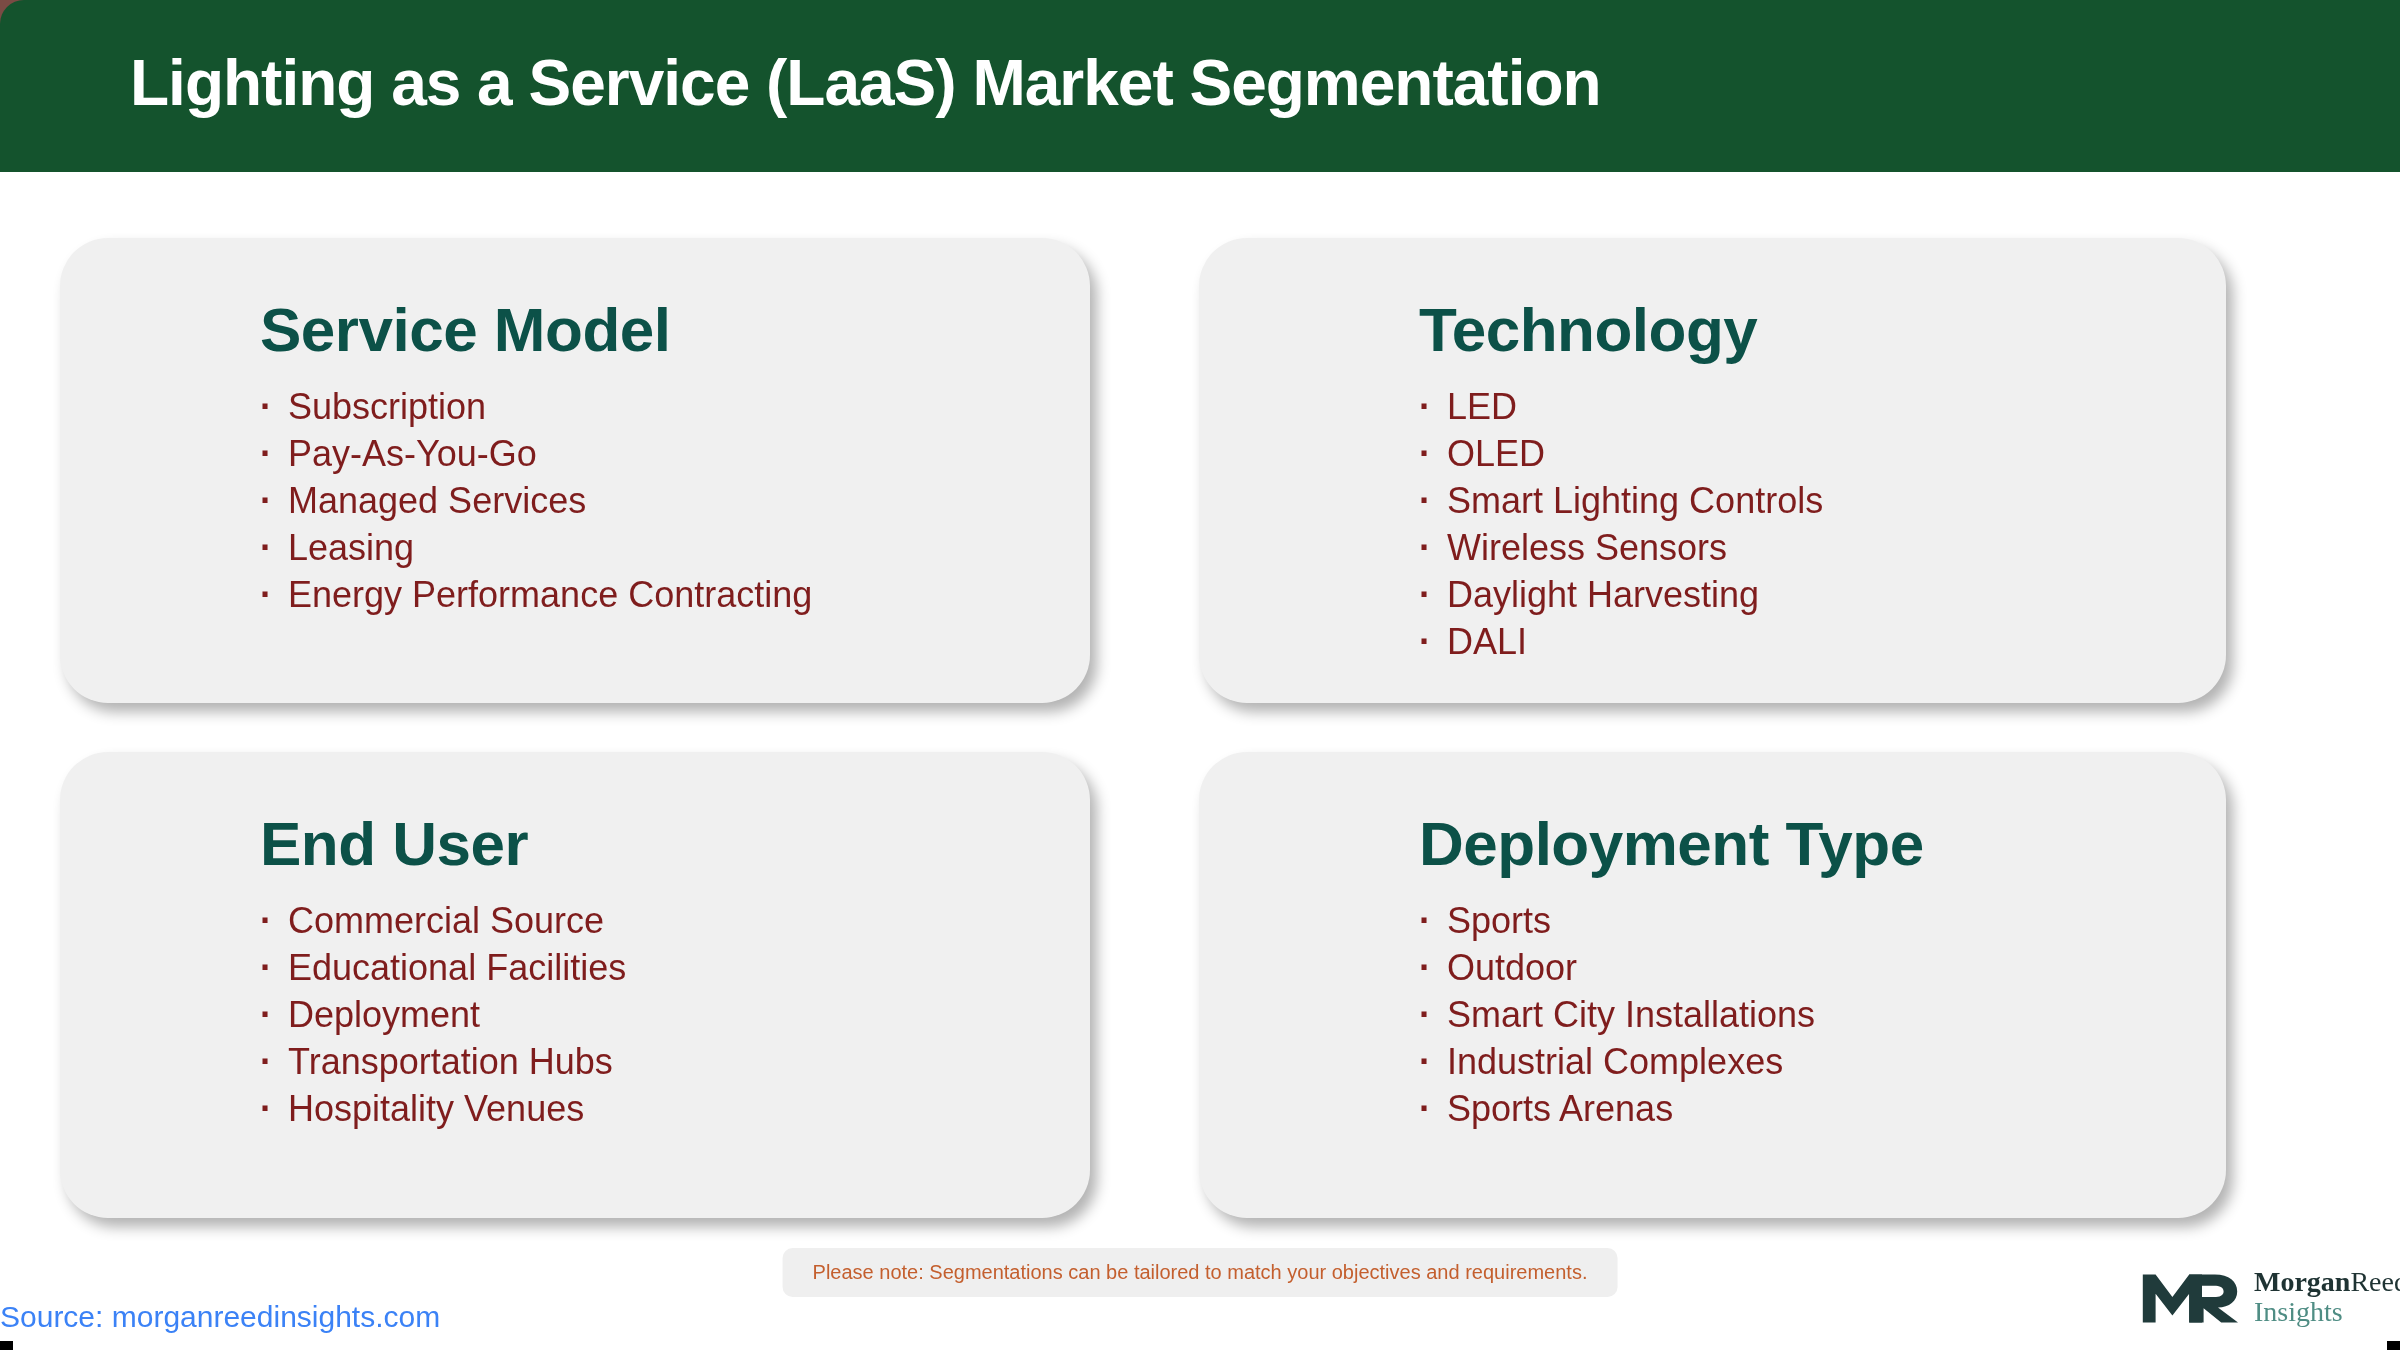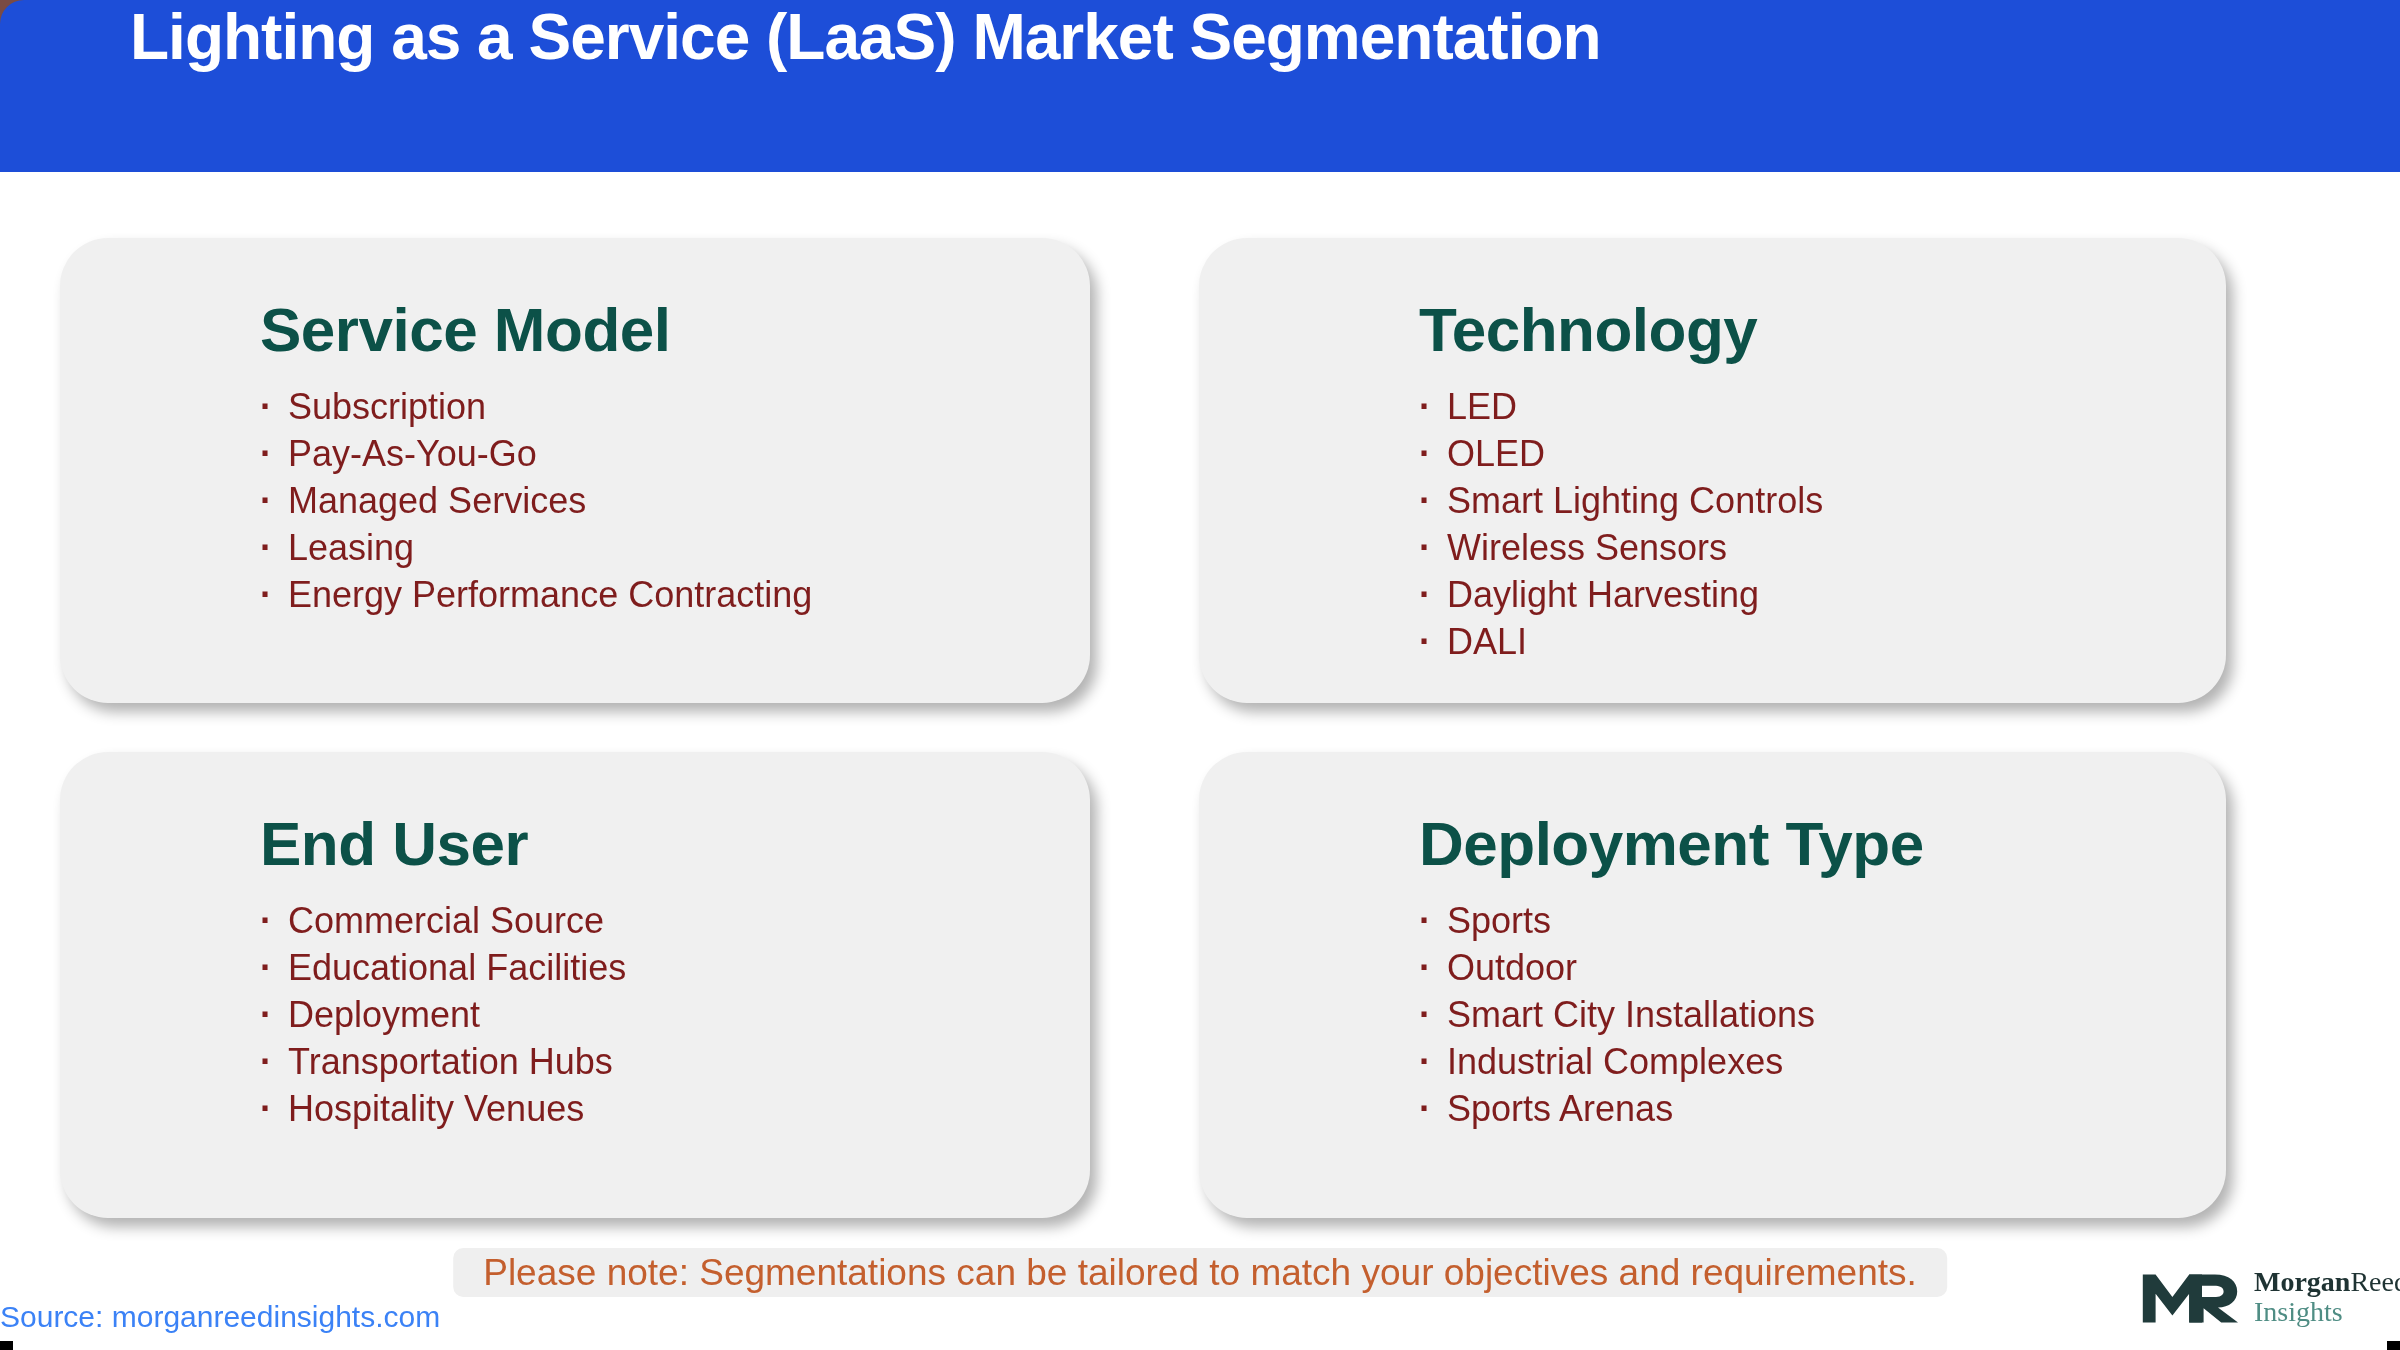--- a/index.html
+++ b/index.html
@@ -4,43 +4,43 @@
 <style>
   html,body{margin:0;padding:0;}
   body{width:2400px;height:1350px;background:#ffffff;overflow:hidden;
        font-family:"Liberation Sans", sans-serif;}
   #page{position:relative;width:2400px;height:1350px;background:#ffffff;}
 
   
   .corner-back{position:absolute;left:0;top:0;width:34px;height:34px;background:#7a4b44;}
 
   
-  .header{position:absolute;left:0;top:0;width:2400px;height:172px;background:#1d4ed8;
-          border-top-left-radius:24px;display:flex;}
+  .header{position:absolute;left:0;top:0;width:2400px;height:172px;background:#14532d;
+          border-top-left-radius:24px;display:flex;align-items:center;}
   .header h1{margin:0 0 6px 130px;font-size:64px;font-weight:700;color:#ffffff;
              letter-spacing:-1px;}
 
   
   .card{position:absolute;background:#f0f0f0;border-radius:48px;
         box-shadow:7px 9px 14px rgba(0,0,0,0.30);box-sizing:border-box;}
   .card.col-left{left:60px;width:1030px;padding:56px 50px 0 200px;}
   .card.col-right{left:1199px;width:1027px;padding:56px 40px 0 220px;}
   .card.row-top{top:238px;height:465px;}
   .card.row-bottom{top:752px;height:466px;}
   .card h2{margin:0 0 18px 0;font-size:62px;font-weight:700;color:#0c5148;
            letter-spacing:-0.5px;}
   .card ul{list-style:none;margin:0;padding:0;}
   .card li{font-size:36px;line-height:47px;color:#7f1d1d;font-weight:400;}
   .card li::before{content:"\00B7";margin-right:16px;font-weight:700;}
 
   
   .note-bar{position:absolute;top:1248px;left:50%;transform:translateX(-50%);
             height:49px;background:#efefef;border-radius:10px;
             display:flex;align-items:center;padding:0 30px;white-space:nowrap;}
-  .note-bar span{font-size:37px;color:#c45f2e;}
+  .note-bar span{font-size:20px;color:#c45f2e;}
   .source-line{position:absolute;top:1300px;left:0;width:1920px;text-align:left;
                font-size:30px;color:#3b82f6;}
 
   
   .logo{position:absolute;left:2138px;top:1266px;display:flex;align-items:center;gap:12px;}
   .logo svg{display:block;}
   .logo-text{display:flex;flex-direction:column;line-height:30px;
              font-family:"Liberation Serif", serif;}
   .logo-name{font-size:28px;color:#1f3333;white-space:nowrap;}
   .logo-name .bold{font-weight:700;}

